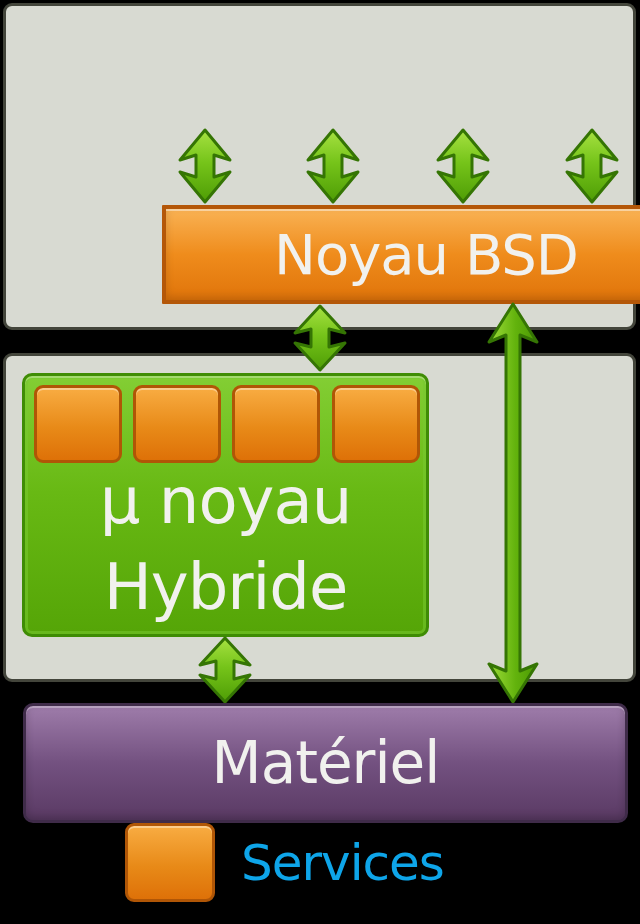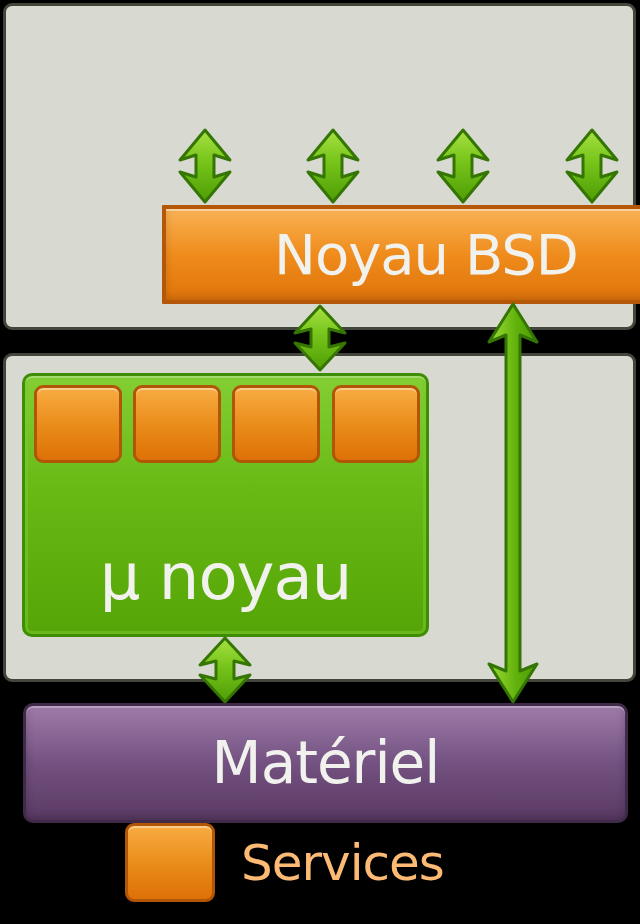--- a/index.html
+++ b/index.html
@@ -42,21 +42,21 @@
     box-shadow:inset 0 2px 0 rgba(255,255,255,.45), inset 0 -3px 8px rgba(0,0,0,.15);
     font-size:56px;
   }
   #box-micro{
     left:22px;top:373px;width:407px;height:264px;
     background:linear-gradient(#83ce34,#68b914 45%,#55a507);
     border:3px solid #3f8c05;border-radius:10px;
     box-shadow:inset 0 2px 0 rgba(255,255,255,.30), inset 0 0 0 3px rgba(120,200,50,.55);
     flex-direction:column;justify-content:flex-end;
     font-size:64px;line-height:86px;
-    padding-bottom:14px;
+    padding-bottom:4px;
   }
   #box-micro .kernel-line{display:block;text-align:center;}
   .service-module{
     position:absolute;top:9px;width:88px;height:78px;
     background:linear-gradient(#f8ac42,#e88a18 55%,#de7108);
     border:3px solid #b05606;border-radius:9px;
     box-sizing:border-box;
     box-shadow:inset 0 2px 0 rgba(255,255,255,.40);
   }
   #sm1{left:9px;} #sm2{left:108px;} #sm3{left:207px;} #sm4{left:307px;}
@@ -84,21 +84,21 @@
   }
   .legend-swatch{
     width:90px;height:79px;
     background:linear-gradient(#f8ac42,#e88a18 55%,#de7108);
     border:3px solid #b05606;border-radius:9px;
     box-sizing:border-box;
     box-shadow:inset 0 2px 0 rgba(255,255,255,.40);
   }
   .legend-label{
     margin-left:26px;
-    font-size:50px;color:#fdba74;letter-spacing:-1px;
+    font-size:50px;color:#0ea5e9;letter-spacing:-1px;
   }
 </style>
 </head>
 <body>
 
 <div class="stage">
 
   <svg width="0" height="0" style="position:absolute" aria-hidden="true">
     <defs>
       <linearGradient id="gradArrowV" x1="0" y1="0" x2="0" y2="1">
@@ -138,20 +138,21 @@
   <svg class="arrow" id="arrow-mid" width="56" height="72" viewBox="0 0 56 68">
     <path d="M28,2 L53,29 L37,25 L37,43 L53,39 L28,66 L3,39 L19,43 L19,25 L3,29 Z" fill="url(#gradArrowV)" stroke="#357504" stroke-width="3" stroke-linejoin="round"></path>
   </svg>
 
   <div class="box" id="box-micro">
     <div class="service-module" id="sm1"></div>
     <div class="service-module" id="sm2"></div>
     <div class="service-module" id="sm3"></div>
     <div class="service-module" id="sm4"></div>
     <span class="kernel-line">µ noyau</span>
+    <span class="kernel-line">Hybride</span>
   </div>
 
   <svg class="arrow" id="arrow-low" width="56" height="68" viewBox="0 0 56 68">
     <path d="M28,2 L53,29 L37,25 L37,43 L53,39 L28,66 L3,39 L19,43 L19,25 L3,29 Z" fill="url(#gradArrowV)" stroke="#357504" stroke-width="3" stroke-linejoin="round"></path>
   </svg>
 
   <svg class="arrow" id="arrow-long" width="52" height="402" viewBox="0 0 52 402">
     <path d="M26,2 L50,40 L33,33 L33,369 L50,362 L26,400 L2,362 L19,369 L19,33 L2,40 Z" fill="url(#gradArrowH)" stroke="#357504" stroke-width="3" stroke-linejoin="round"></path>
   </svg>
 

